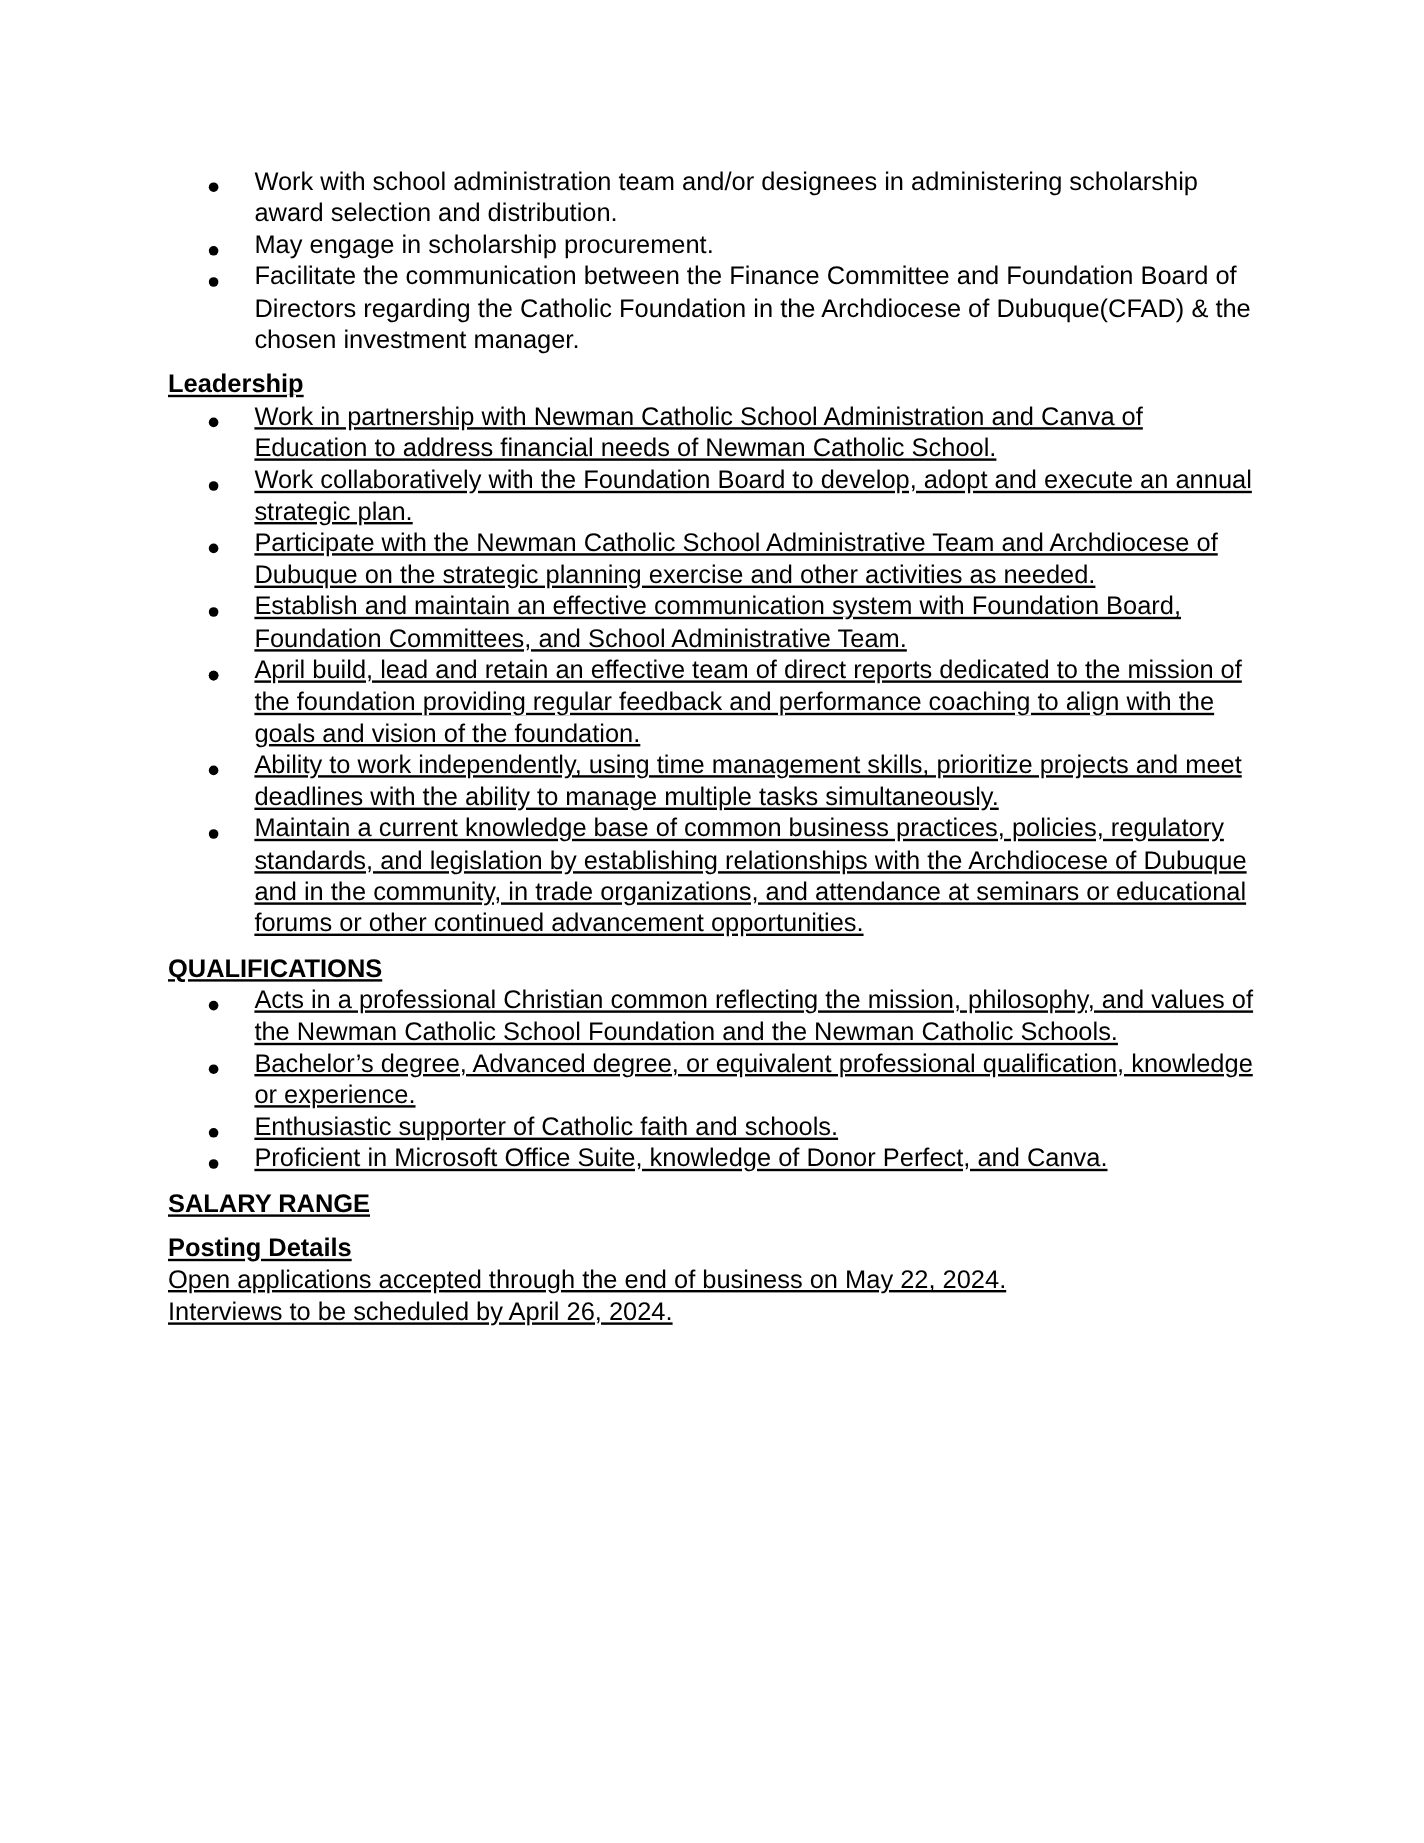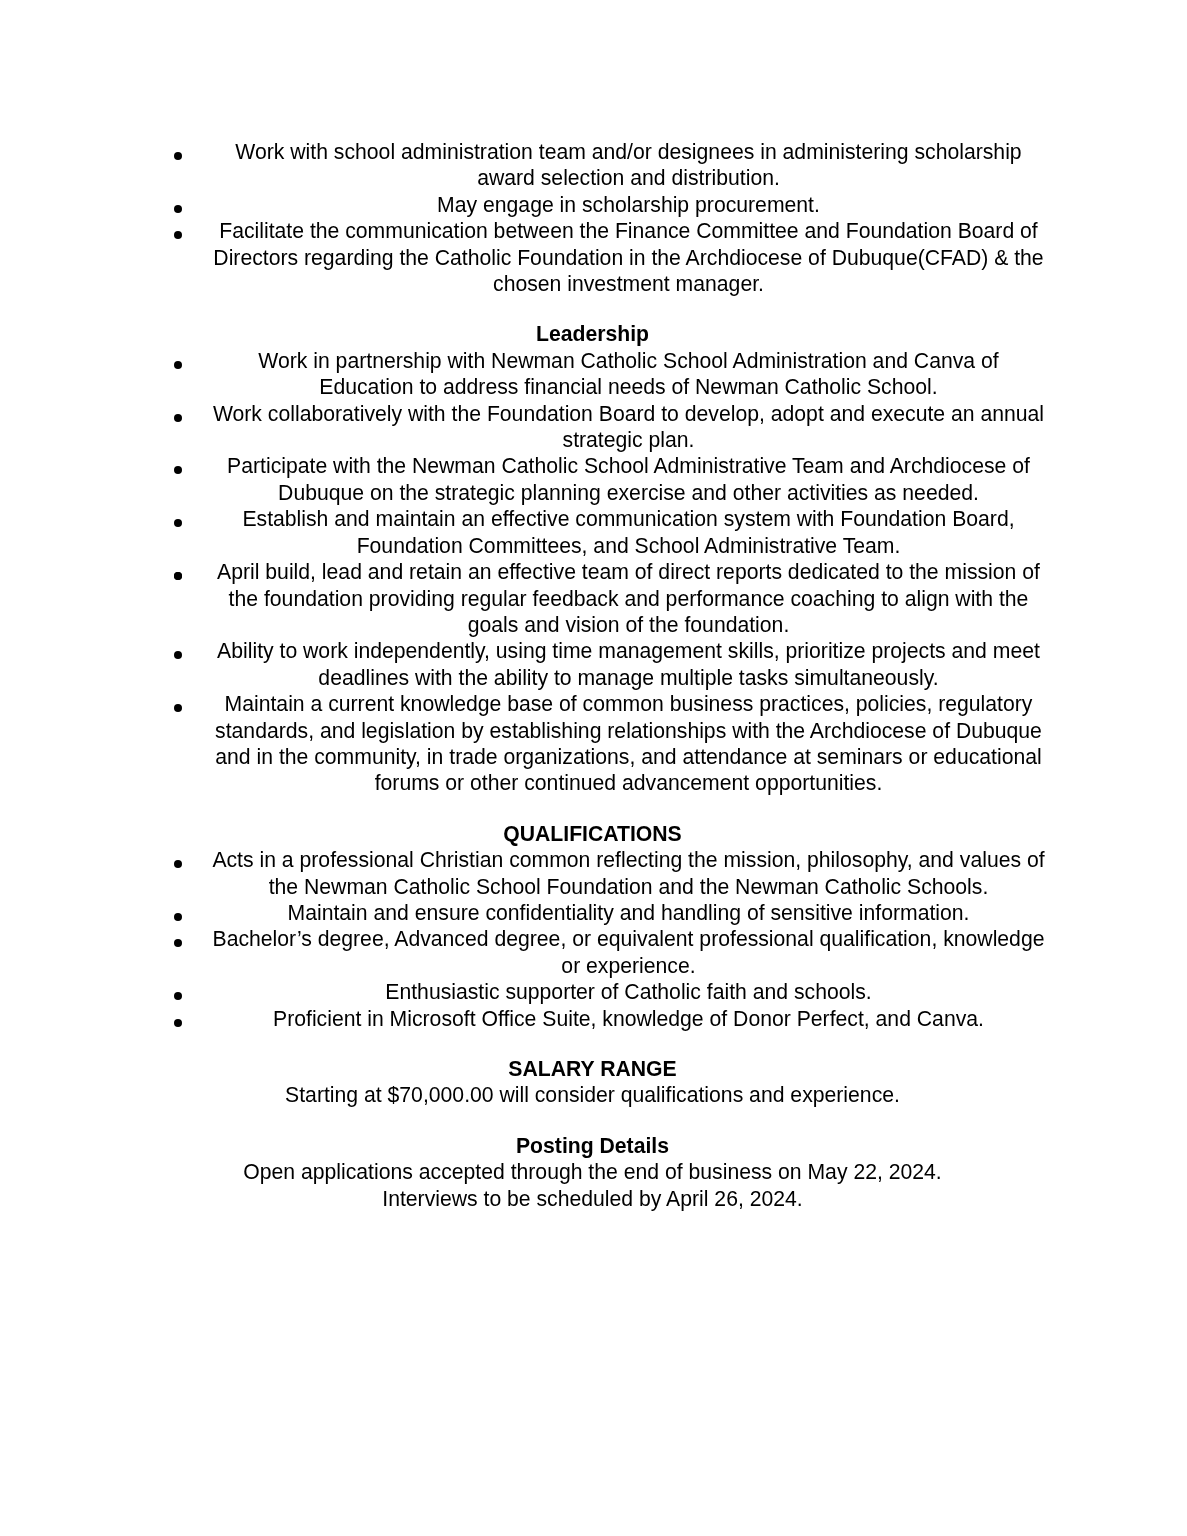--- a/index.html
+++ b/index.html
@@ -8,32 +8,32 @@
     background: #ffffff;
   }
   .page {
     position: relative;
     width: 1187px;
     height: 1536px;
     background: #ffffff;
     overflow: hidden;
     font-family: "Liberation Sans", "DejaVu Sans", sans-serif;
     color: #000000;
-    text-align: center;
   }
   .doc {
     position: absolute;
     left: 140px;
     top: 139px;
     width: 905px;
     font-size: 21.2px;
     line-height: 26.4px;
   }
   .section + .section {
-    margin-top: 24px;
+    margin-top: 11px;
+    text-decoration: underline;
   }
   .heading {
     font-size: 21.2px;
     line-height: 26.4px;
     font-weight: bold;
     margin: 0;
     padding: 0;
   }
   ul.bullets {
     list-style: none;
@@ -81,29 +81,27 @@
           <li><span class="marker"></span></li>
           <li><span class="marker"></span><span class="li-text">April build, lead and retain an effective team of direct reports dedicated to the mission of the foundation providing regular feedback and performance coaching to align with the goals and vision of the foundation.</span></li>
           <li><span class="marker"></span><span class="li-text">Ability to work independently, using time management skills, prioritize projects and meet deadlines with the ability to manage multiple tasks simultaneously.</span></li>
           <li><span class="marker"></span><span class="li-text">Maintain a current knowledge base of common business practices, policies, regulatory standards, and legislation by establishing relationships with the Archdiocese of Dubuque and in the community, in trade organizations, and attendance at seminars or educational forums or other continued advancement opportunities.</span></li>
         </ul>
       </section>
       <section class="section">
         <h2 class="heading">QUALIFICATIONS</h2>
         <ul class="bullets">
           <li><span class="marker"></span><span class="li-text">Acts in a professional Christian common reflecting the mission, philosophy, and values of the Newman Catholic School Foundation and the Newman Catholic Schools.</span></li>
-          <li><span class="marker"></span><span class="li-text">Maintain and ensure confidentiality and handling of sensitive information.</span></li>
           <li><span class="marker"></span><span class="li-text">Bachelor’s degree, Advanced degree, or equivalent professional qualification, knowledge or experience.</span></li>
           <li><span class="marker"></span><span class="li-text">Enthusiastic supporter of Catholic faith and schools.</span></li>
           <li><span class="marker"></span><span class="li-text">Proficient in Microsoft Office Suite, knowledge of Donor Perfect, and Canva.</span></li>
         </ul>
       </section>
       <section class="section">
         <h2 class="heading">SALARY RANGE</h2>
-        <p>Starting at $70,000.00 will consider qualifications and experience.</p>
       </section>
       <section class="section">
         <h2 class="heading">Posting Details</h2>
         <p>Open applications accepted through the end of business on May 22, 2024.</p>
         <p>Interviews to be scheduled by April 26, 2024.</p>
       </section>
     </div>
 </div>
 
 </body></html>

